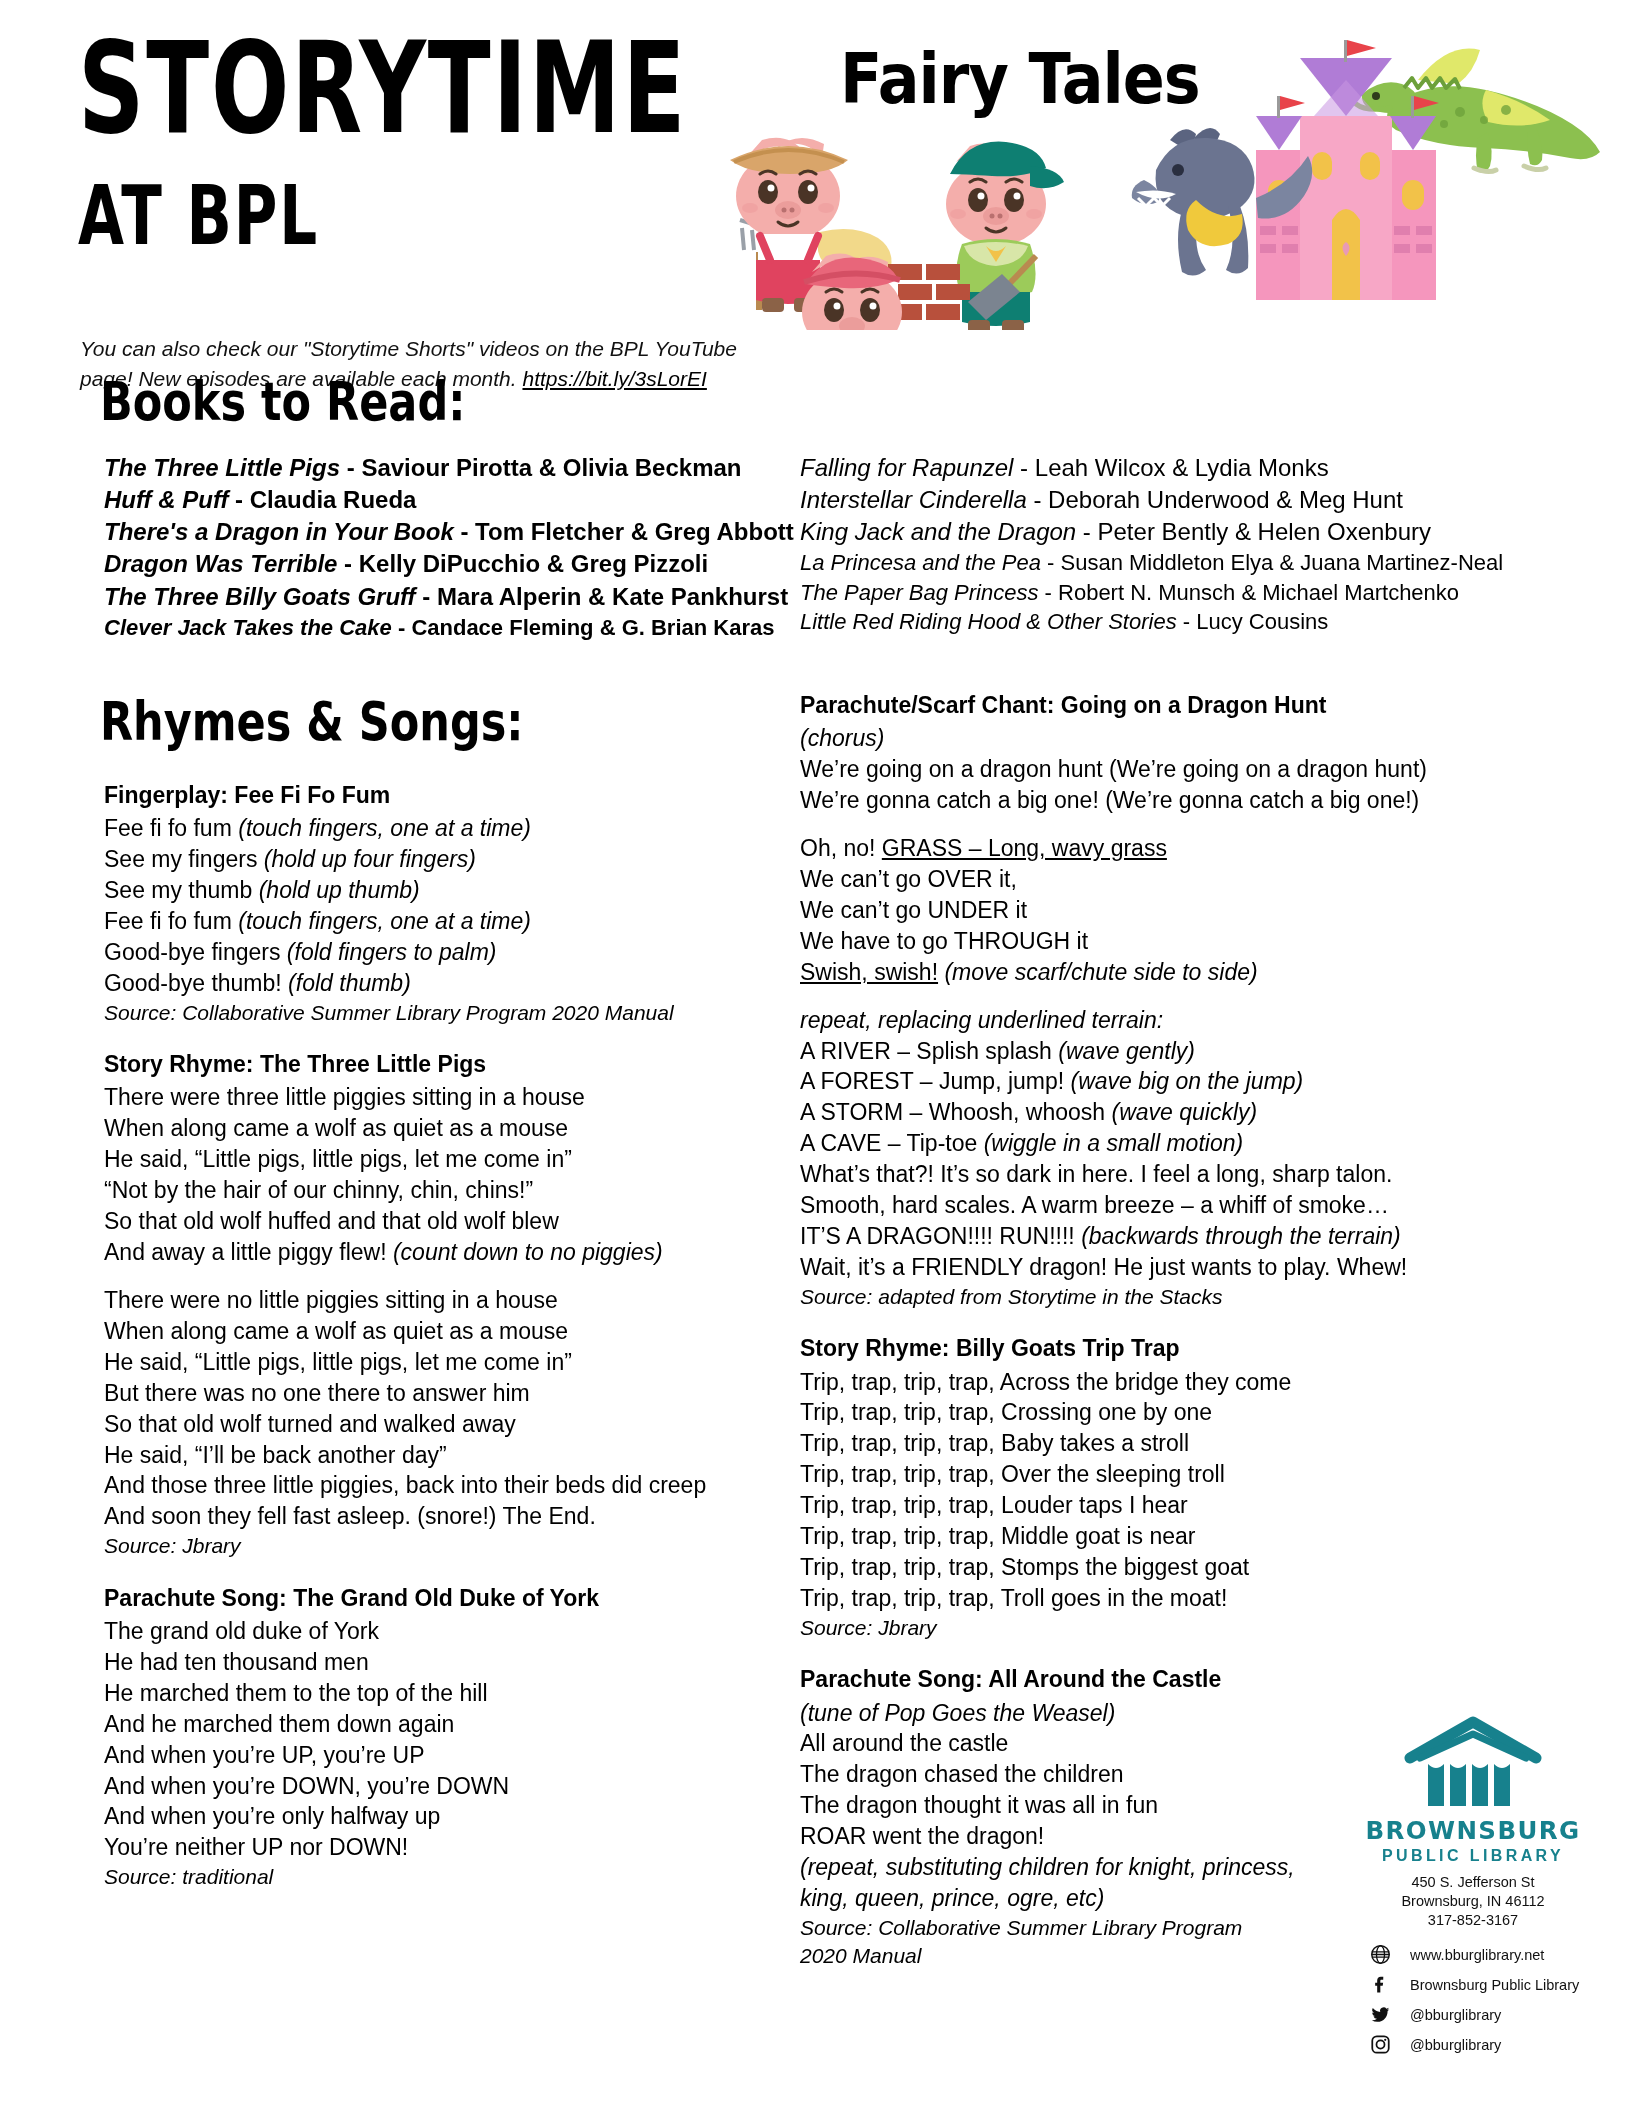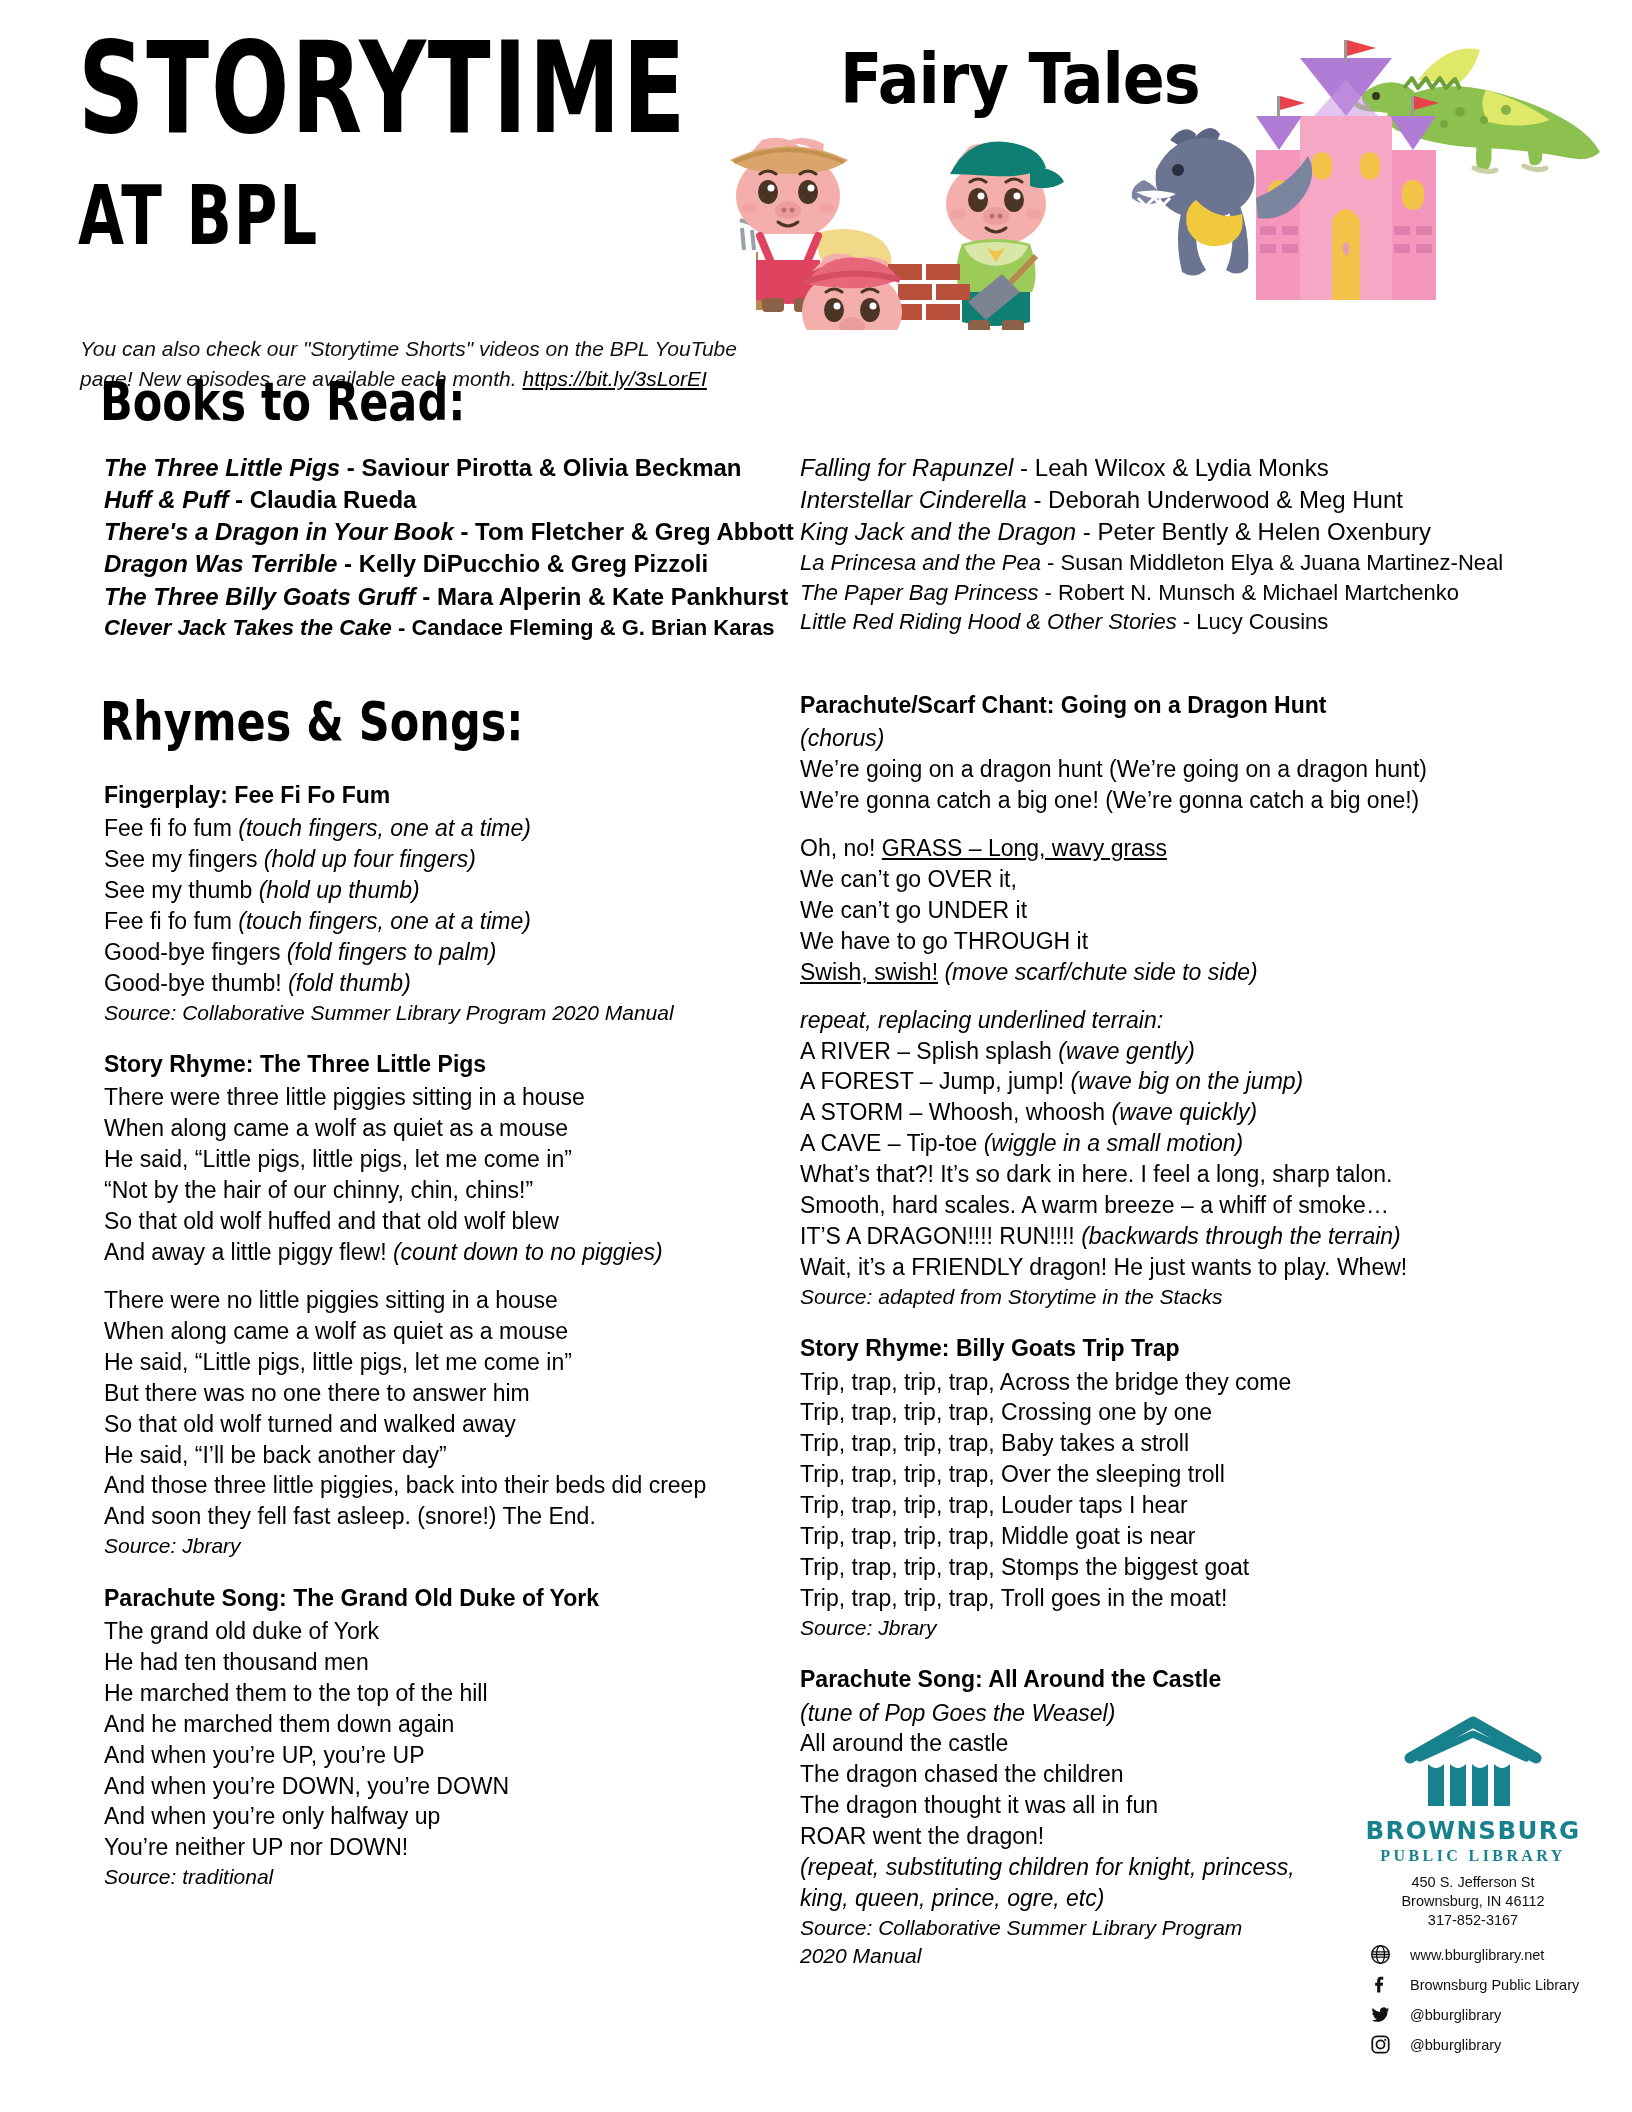--- a/index.html
+++ b/index.html
@@ -70,21 +70,21 @@
   .src{font-size:21px;font-style:italic;line-height:1.35;margin:0;}
   .gap{height:17px;}
 
   
   .logo-wrap{position:absolute;left:1348px;top:1712px;width:250px;text-align:center;}
   .logo-name{
     font-family:"DejaVu Sans",sans-serif;font-weight:700;color:#17818d;
     font-size:24.5px;letter-spacing:1.4px;margin-top:4px;
   }
   .logo-sub{
-    font-family:Liberation Serif, serif;font-weight:700;color:#17818d;
+    font-family:Liberation Sans, sans-serif;font-weight:700;color:#17818d;
     font-size:16px;letter-spacing:3.4px;margin-top:2px;
   }
   .addr{font-size:14.5px;line-height:1.32;margin-top:8px;color:#111;}
   .socials{margin-top:14px;text-align:left;padding-left:22px;}
   .social{display:flex;align-items:center;gap:19px;margin-bottom:9px;}
   .social span.txt{font-size:14.5px;color:#111;}
   .social .ico{width:21px;height:21px;flex:0 0 21px;}
 </style>
 </head>
 <body>

